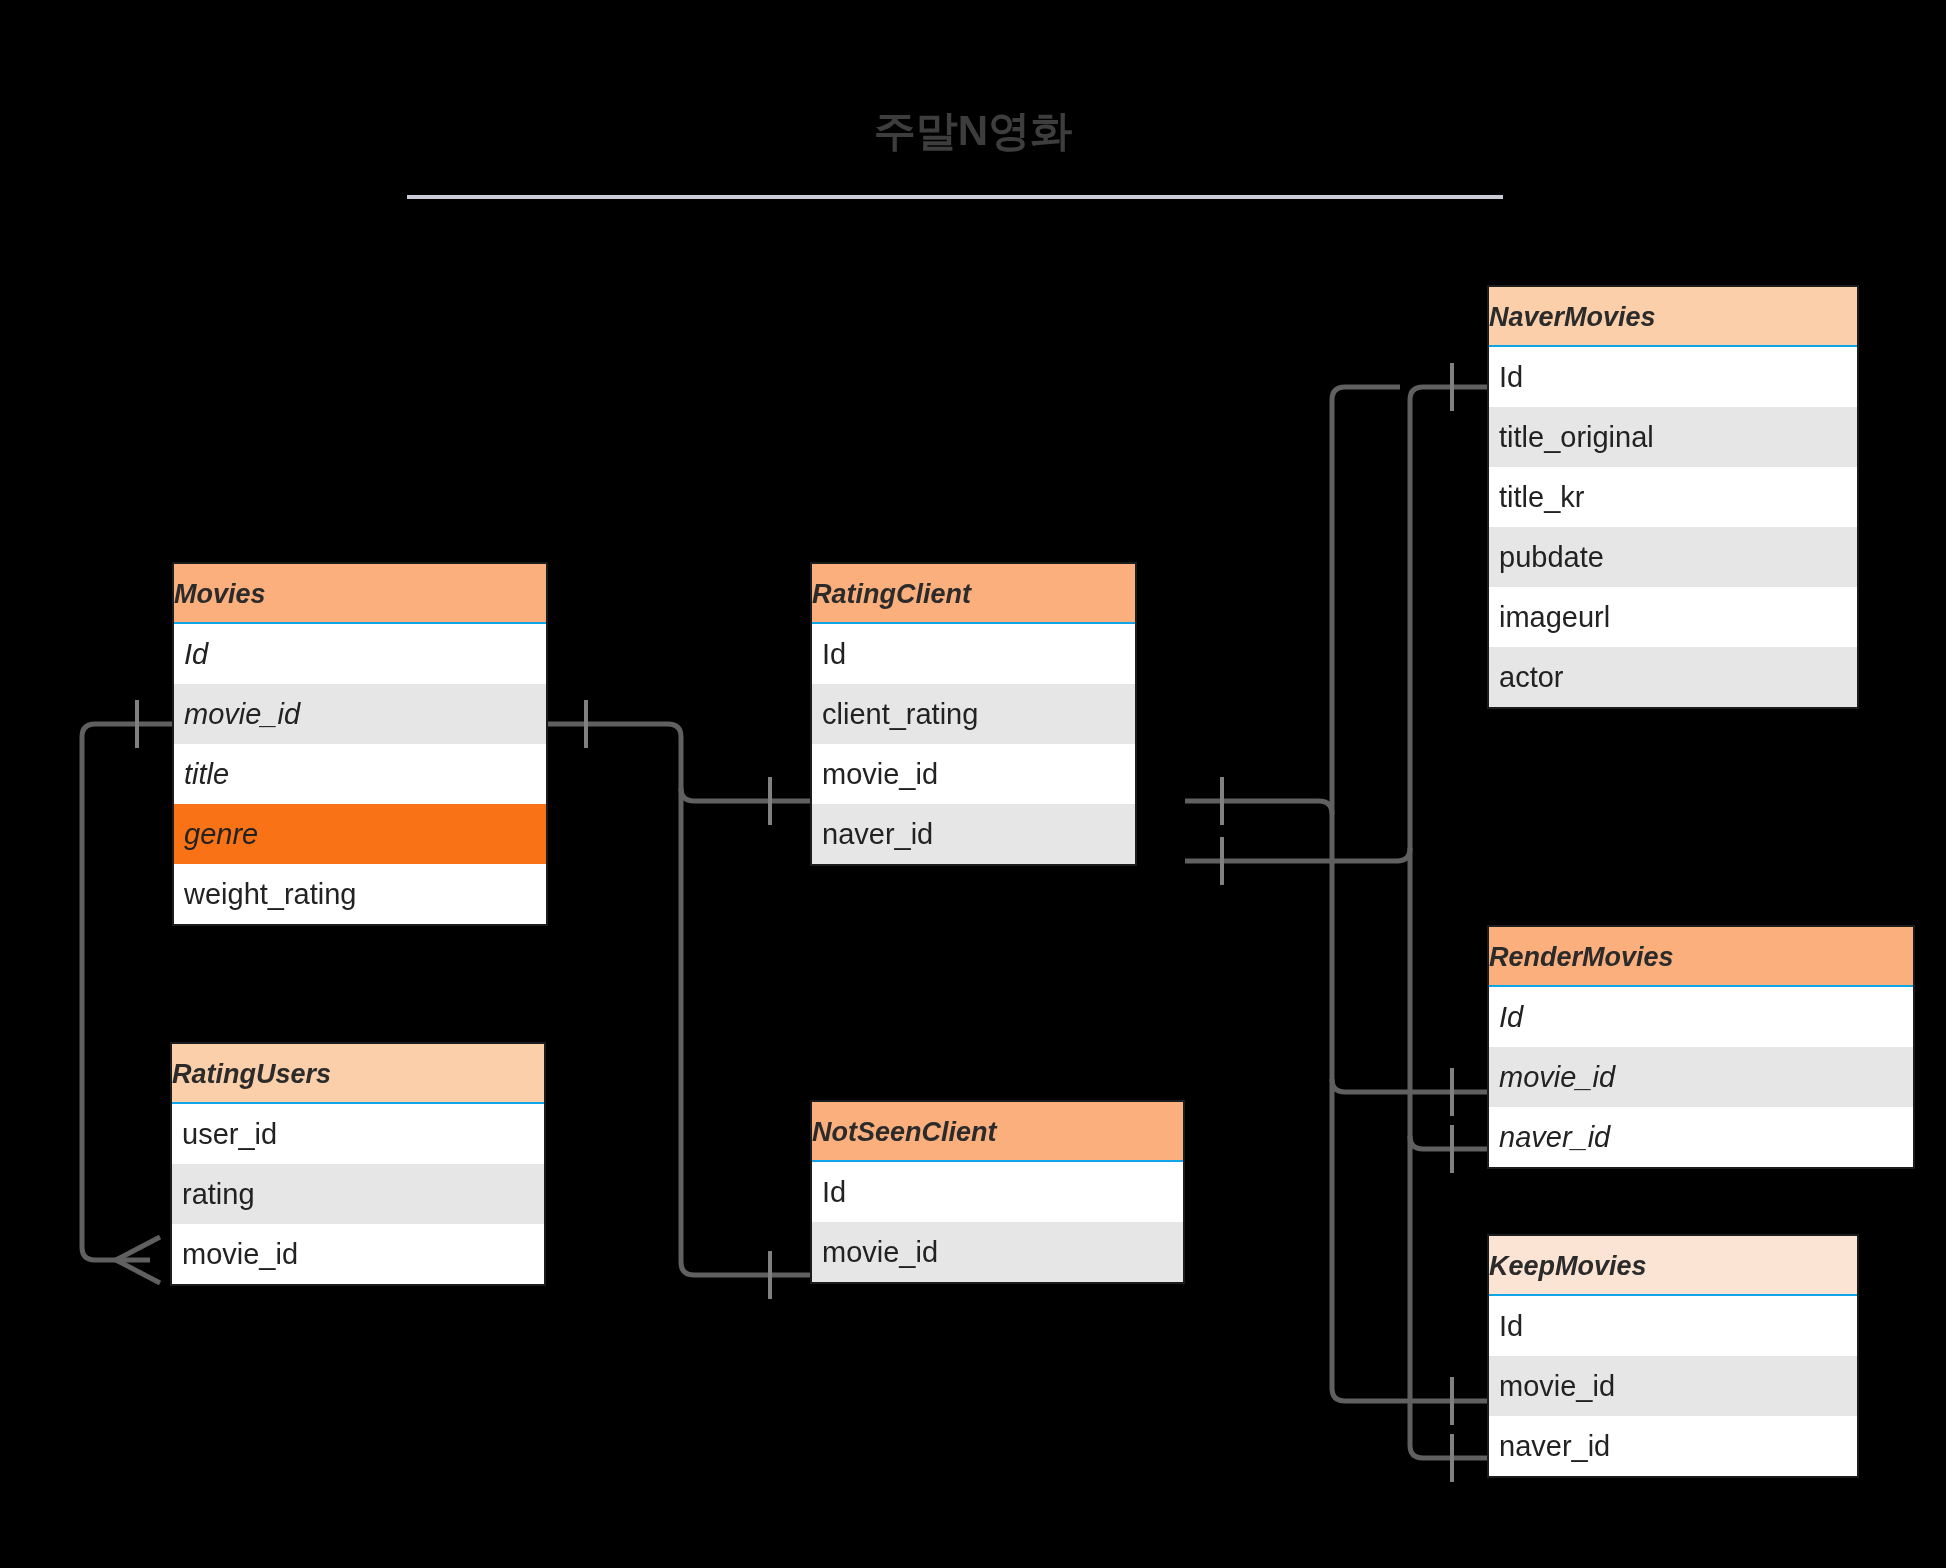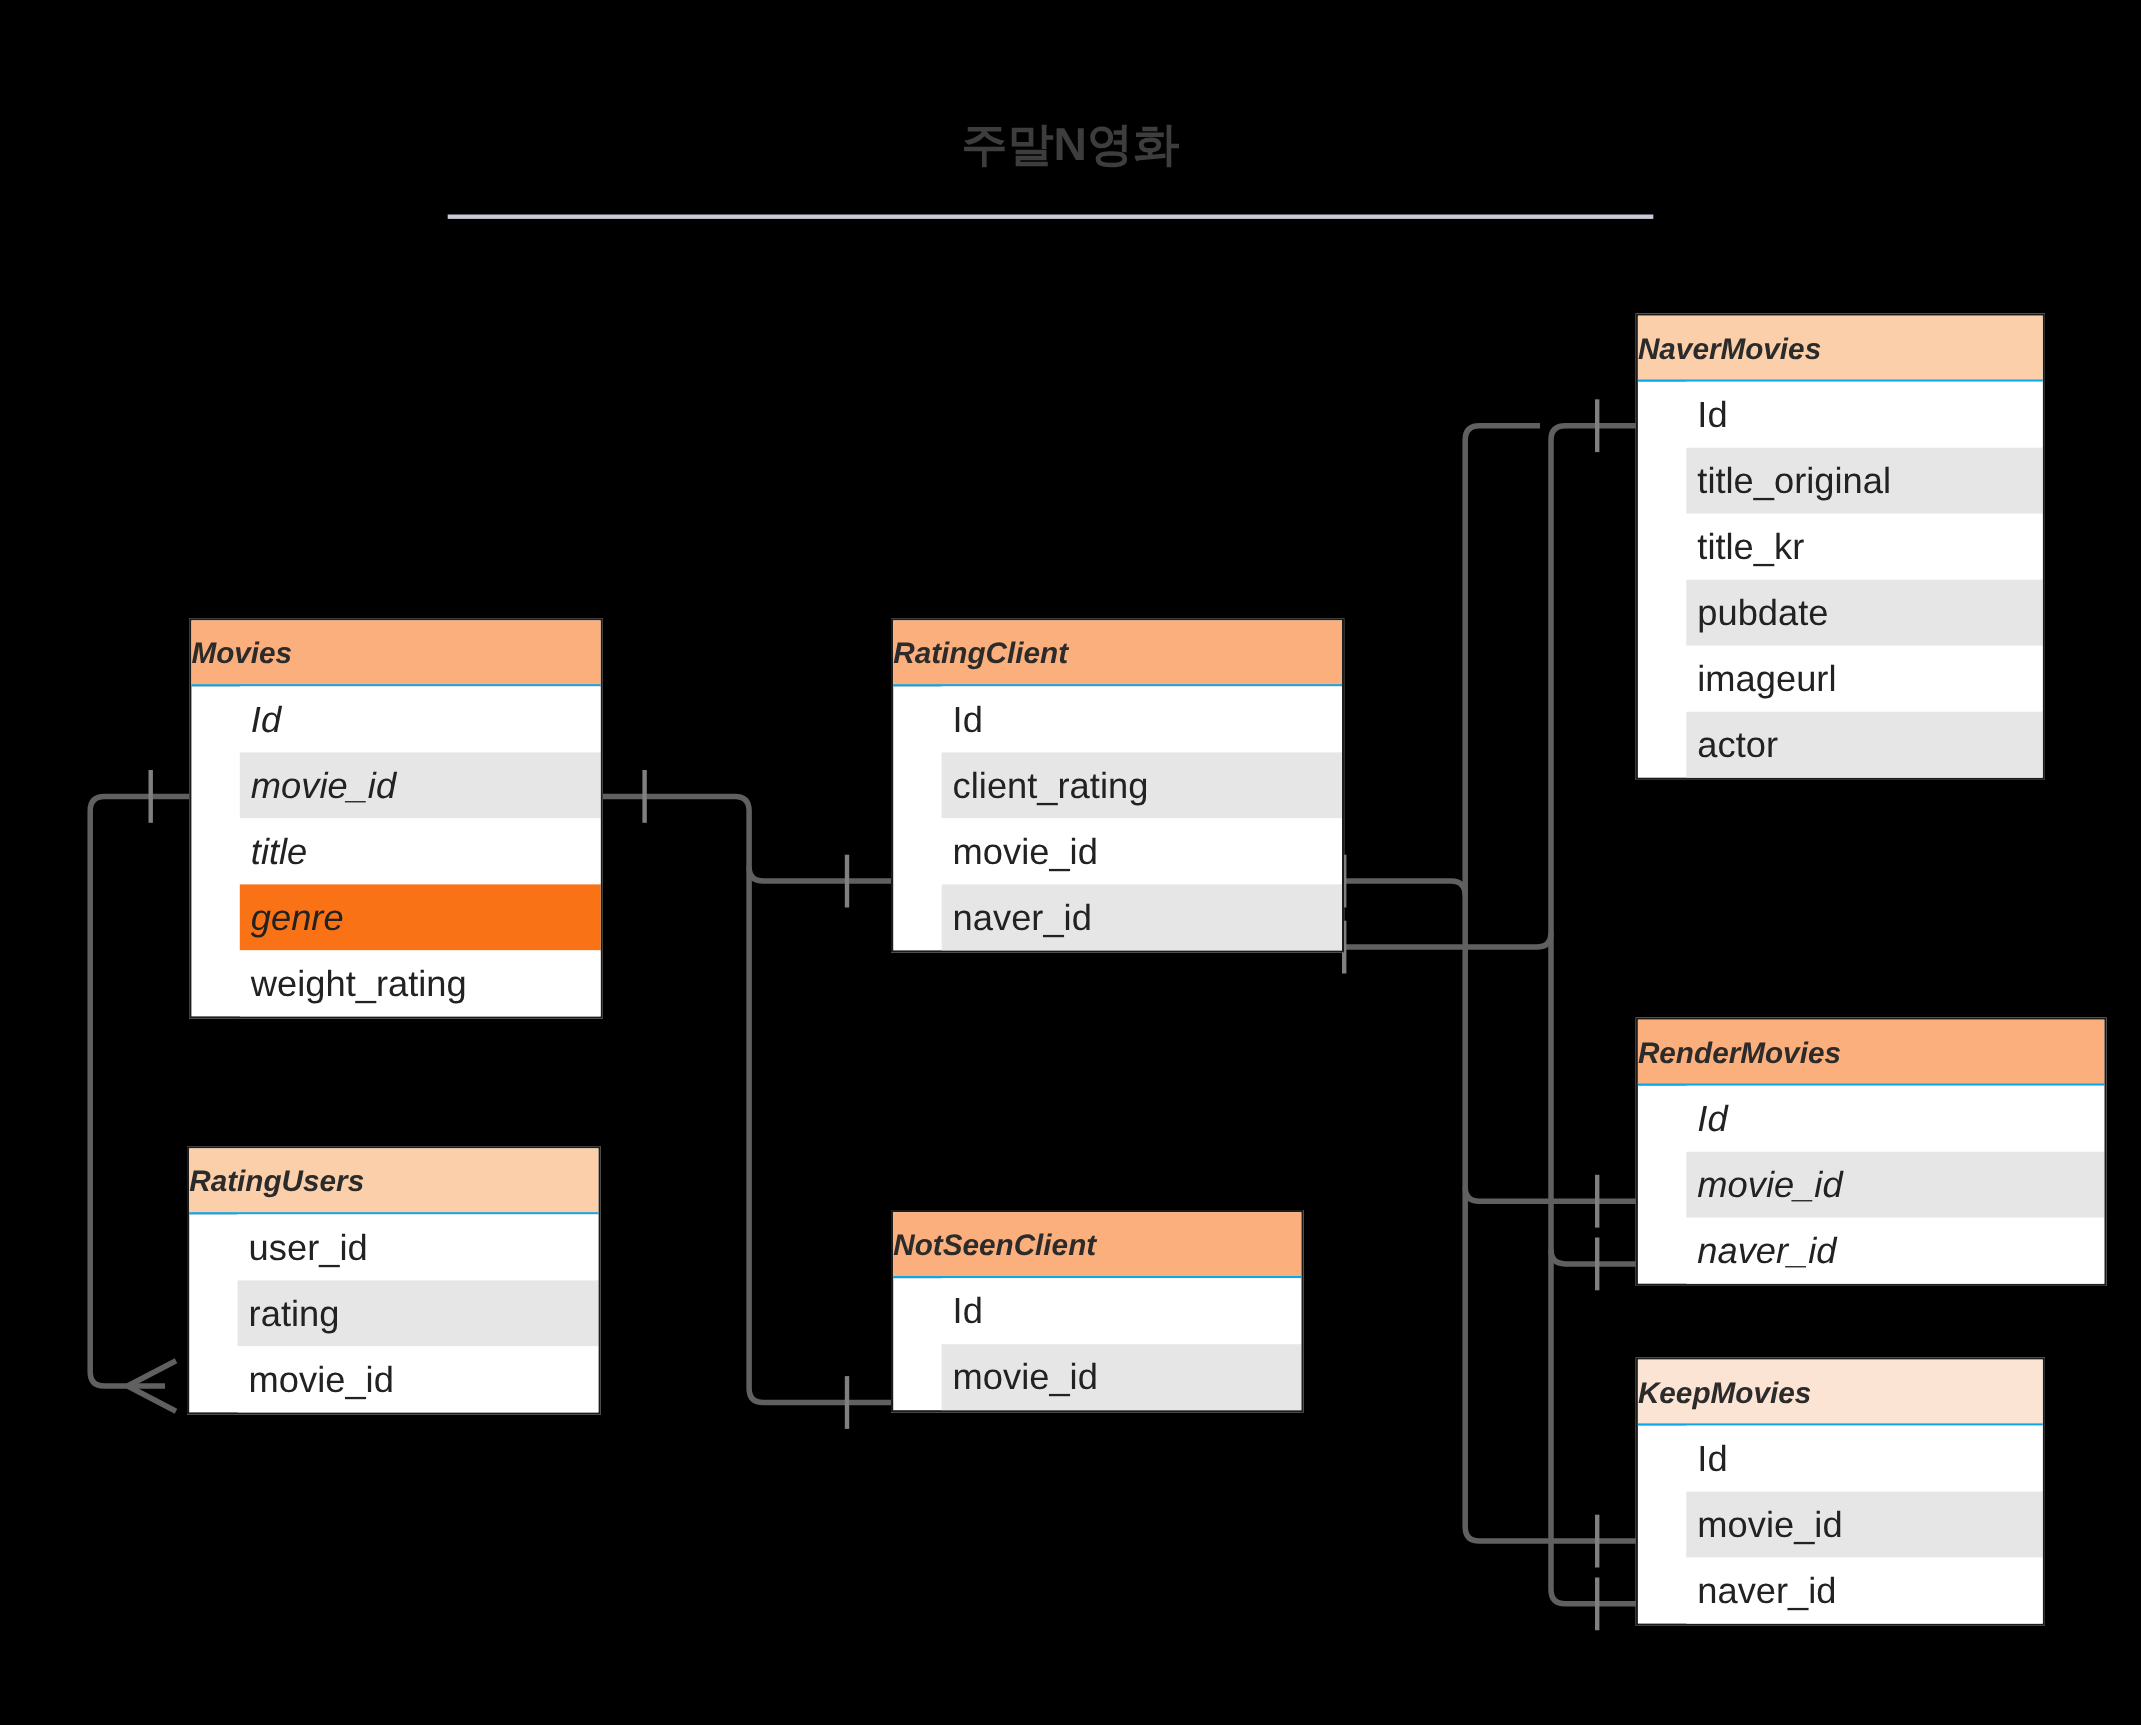--- a/index.html
+++ b/index.html
@@ -55,26 +55,25 @@
     color: #2b2b2b;
     border-bottom: 2px solid #0ea5e9;
     white-space: nowrap;
     overflow: hidden;
   }
   .entity-row {
     box-sizing: border-box;
     height: 60px;
     line-height: 60px;
     padding-left: 10px;
-    font-size: 33px;
+    font-size: 29px;
     color: #222222;
     background: #ffffff;
     white-space: nowrap;
     overflow: hidden;
-    margin-left: 44px;
   }
   .entity-row.alt { background: #e6e6e6; }
   .entity-row.ital { font-style: italic; }
 
   
   #wires {
     position: absolute;
     left: 0;
     top: 0;
     width: 1946px;
@@ -140,21 +139,21 @@
     <div class="entity-row" style="background: rgb(255, 255, 255); font-style: normal;">weight_rating</div>
   </div>
 
   <div class="entity" style="left:170px; top:1042px; width:376px;">
     <div class="entity-header" style="background:#fbcfaa;">RatingUsers</div>
     <div class="entity-row" style="background: rgb(255, 255, 255); font-style: normal;">user_id</div>
     <div class="entity-row alt" style="background: rgb(230, 230, 230); font-style: normal;">rating</div>
     <div class="entity-row" style="background: rgb(255, 255, 255); font-style: normal;">movie_id</div>
   </div>
 
-  <div class="entity" style="left:810px; top:562px; width:412px;">
+  <div class="entity" style="left:810px; top:562px; width:327px;">
     <div class="entity-header" style="background:#fbaf7d;">RatingClient</div>
     <div class="entity-row" style="background: rgb(255, 255, 255); font-style: normal;">Id</div>
     <div class="entity-row alt" style="background: rgb(230, 230, 230); font-style: normal;">client_rating</div>
     <div class="entity-row" style="background: rgb(255, 255, 255); font-style: normal;">movie_id</div>
     <div class="entity-row alt" style="background: rgb(230, 230, 230); font-style: normal;">naver_id</div>
   </div>
 
   <div class="entity" style="left:810px; top:1100px; width:375px;">
     <div class="entity-header" style="background:#fbaf7d;">NotSeenClient</div>
     <div class="entity-row" style="background: rgb(255, 255, 255); font-style: normal;">Id</div>

